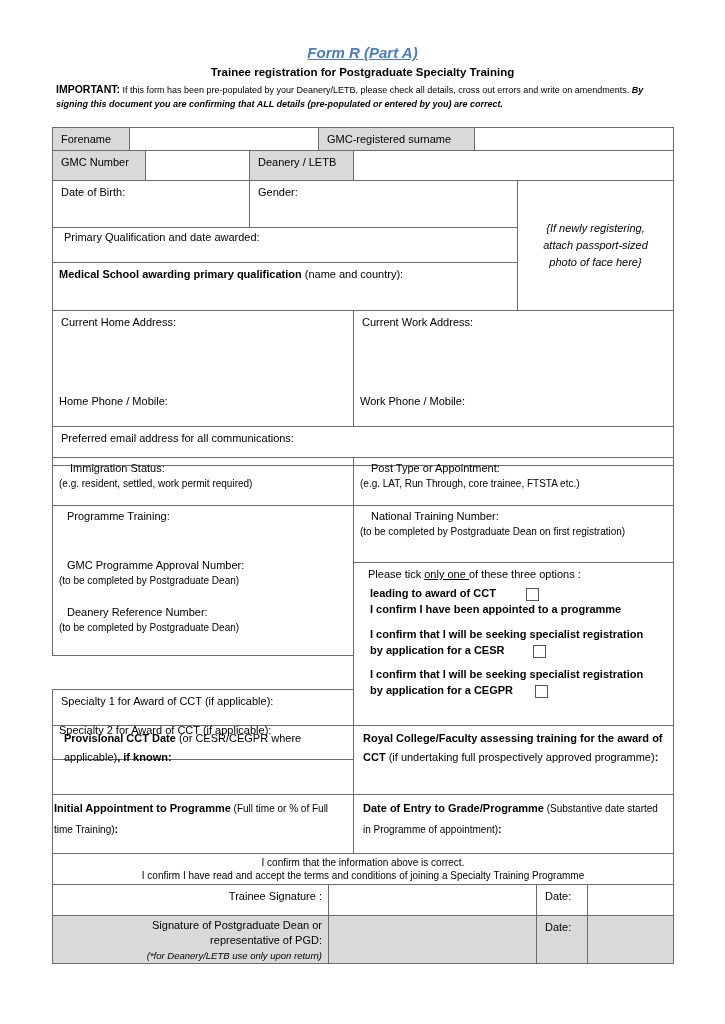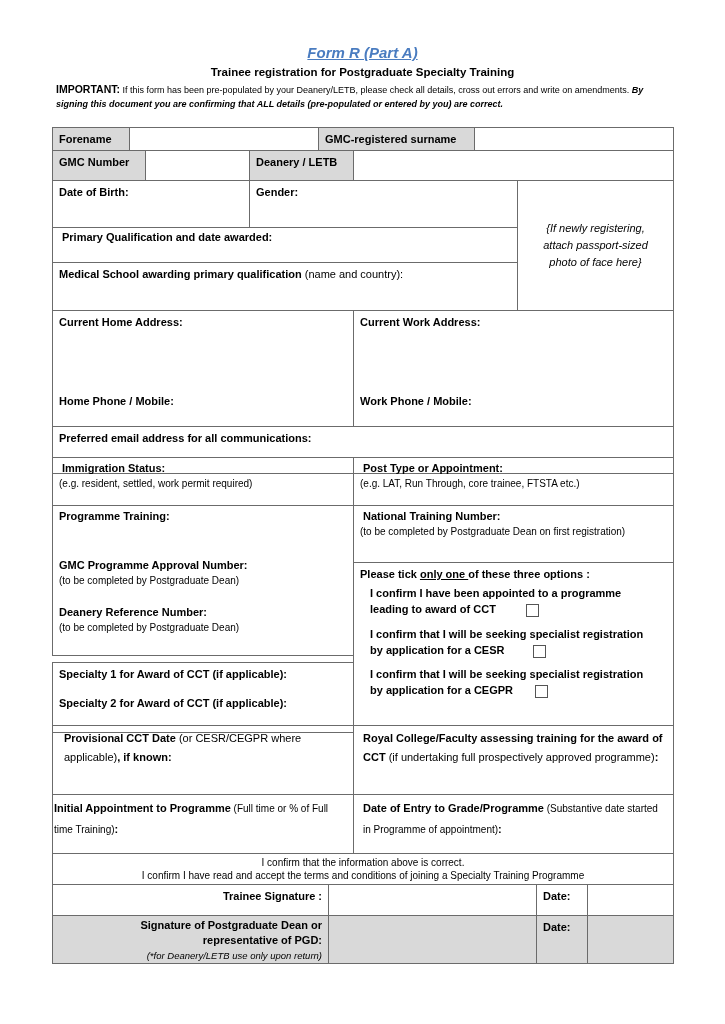--- a/index.html
+++ b/index.html
@@ -5,21 +5,21 @@
   html, body { margin: 0; padding: 0; background: #ffffff; }
   body { width: 725px; height: 1024px; position: relative; font-family: "Liberation Sans", sans-serif; color: #000; overflow: hidden; }
   .abs { position: absolute; box-sizing: border-box; }
   .title { left: 0; width: 725px; top: 44px; text-align: center; font-size: 15px; font-style: italic; font-weight: bold; color: #4a7cc0; text-decoration: underline; }
   .subtitle { left: 0; width: 725px; top: 66px; text-align: center; font-size: 11.5px; font-weight: bold; }
   .important { left: 56px; width: 610px; top: 82px; text-align: left; font-size: 9px; line-height: 14px; }
   .important b.lbl { font-size: 10.5px; }
   .important i { font-weight: bold; }
   .cell { position: absolute; box-sizing: border-box; border: 1px solid #6b6b6b; font-size: 11px; padding: 3px 6px; line-height: 16px; }
   .grey { background: #d9d9d9; }
-  .b { font-weight: bold; }
+  .b { font-weight: normal; padding-left: 8px; }
   .hint { font-size: 10px; font-weight: normal; }
   .small { font-size: 10px; font-weight: normal; }
   .photo { display: flex; align-items: center; justify-content: center; text-align: center; font-style: italic; font-size: 11px; line-height: 17px; }
   .cb { display: inline-block; width: 11px; height: 11px; border: 1px solid #555; vertical-align: middle; margin-left: 6px; background: #fff; }
   .opt { position: absolute; left: 16px; width: 300px; font-weight: bold; font-size: 11px; line-height: 16px; }
   .confirm { text-align: center; font-size: 10px; line-height: 13px; padding: 2px; }
   .right { text-align: right; }
 </style>
 </head>
 <body>
@@ -57,21 +57,21 @@
 
 <div class="cell b" style="left:52px;top:310px;width:302px;height:117px;">
   <div>Current Home Address:</div>
   <div style="position:absolute;left:6px;top:82px;">Home Phone / Mobile:</div>
 </div>
 <div class="cell b" style="left:353px;top:310px;width:321px;height:117px;">
   <div>Current Work Address:</div>
   <div style="position:absolute;left:6px;top:82px;">Work Phone / Mobile:</div>
 </div>
 
-<div class="cell b" style="left:52px;top:426px;width:622px;height:48px;">Preferred email address for all communications:</div>
+<div class="cell b" style="left:52px;top:426px;width:622px;height:40px;">Preferred email address for all communications:</div>
 
 <div class="cell" style="left:52px;top:457px;width:302px;height:49px;line-height:15px;">
   <div class="b" style="margin-left:3px;">Immigration Status:</div>
   <div class="hint">(e.g. resident, settled, work permit required)</div>
 </div>
 <div class="cell" style="left:353px;top:457px;width:321px;height:49px;line-height:15px;">
   <div class="b" style="margin-left:3px;">Post Type or Appointment:</div>
   <div class="hint">(e.g. LAT, Run Through, core trainee, FTSTA etc.)</div>
 </div>
 
@@ -89,34 +89,34 @@
 <div class="cell" style="left:353px;top:505px;width:321px;height:58px;line-height:15px;">
   <div class="b" style="margin-left:3px;">National Training Number:</div>
   <div class="hint">(to be completed by Postgraduate Dean on first registration)</div>
 </div>
 
 <div class="cell" style="left:353px;top:562px;width:321px;height:164px;">
   <div class="b">
     <span>Please tick </span><span style="text-decoration:underline;">only one </span><span>of these three options :</span>
   </div>
   <div class="opt" style="top:22px;">
+    <div><span>leading to award of CCT</span><span class="cb" style="margin-left:30px;"></span></div>
     <div>I confirm I have been appointed to a programme</div>
-    <div><span>leading to award of CCT</span><span class="cb" style="margin-left:30px;"></span></div>
   </div>
   <div class="opt" style="top:63px;">
     <div>I confirm that I will be seeking specialist registration</div>
     <div><span>by application for a CESR</span><span class="cb" style="margin-left:29px;"></span></div>
   </div>
   <div class="opt" style="top:103px;">
     <div>I confirm that I will be seeking specialist registration</div>
     <div><span>by application for a CEGPR</span><span class="cb" style="margin-left:22px;"></span></div>
   </div>
 </div>
 
-<div class="cell b" style="left:52px;top:662px;width:302px;height:71px;">
+<div class="cell b" style="left:52px;top:689px;width:302px;height:71px;">
   <div>Specialty 1 for Award of CCT (if applicable):</div>
   <div style="position:absolute;left:6px;top:32px;">Specialty 2 for Award of CCT (if applicable):</div>
 </div>
 
 <div class="cell" style="left:52px;top:725px;width:302px;height:70px;line-height:19px;padding-left:11px;">
   <b>Provisional CCT Date</b><span> (or CESR/CEGPR where applicable)</span><b>, if known:</b>
 </div>
 <div class="cell" style="left:353px;top:725px;width:321px;height:70px;line-height:19px;padding-left:9px;">
   <b>Royal College/Faculty assessing training for the award of CCT</b><span> (if undertaking full prospectively approved programme)</span><b>:</b>
 </div>

